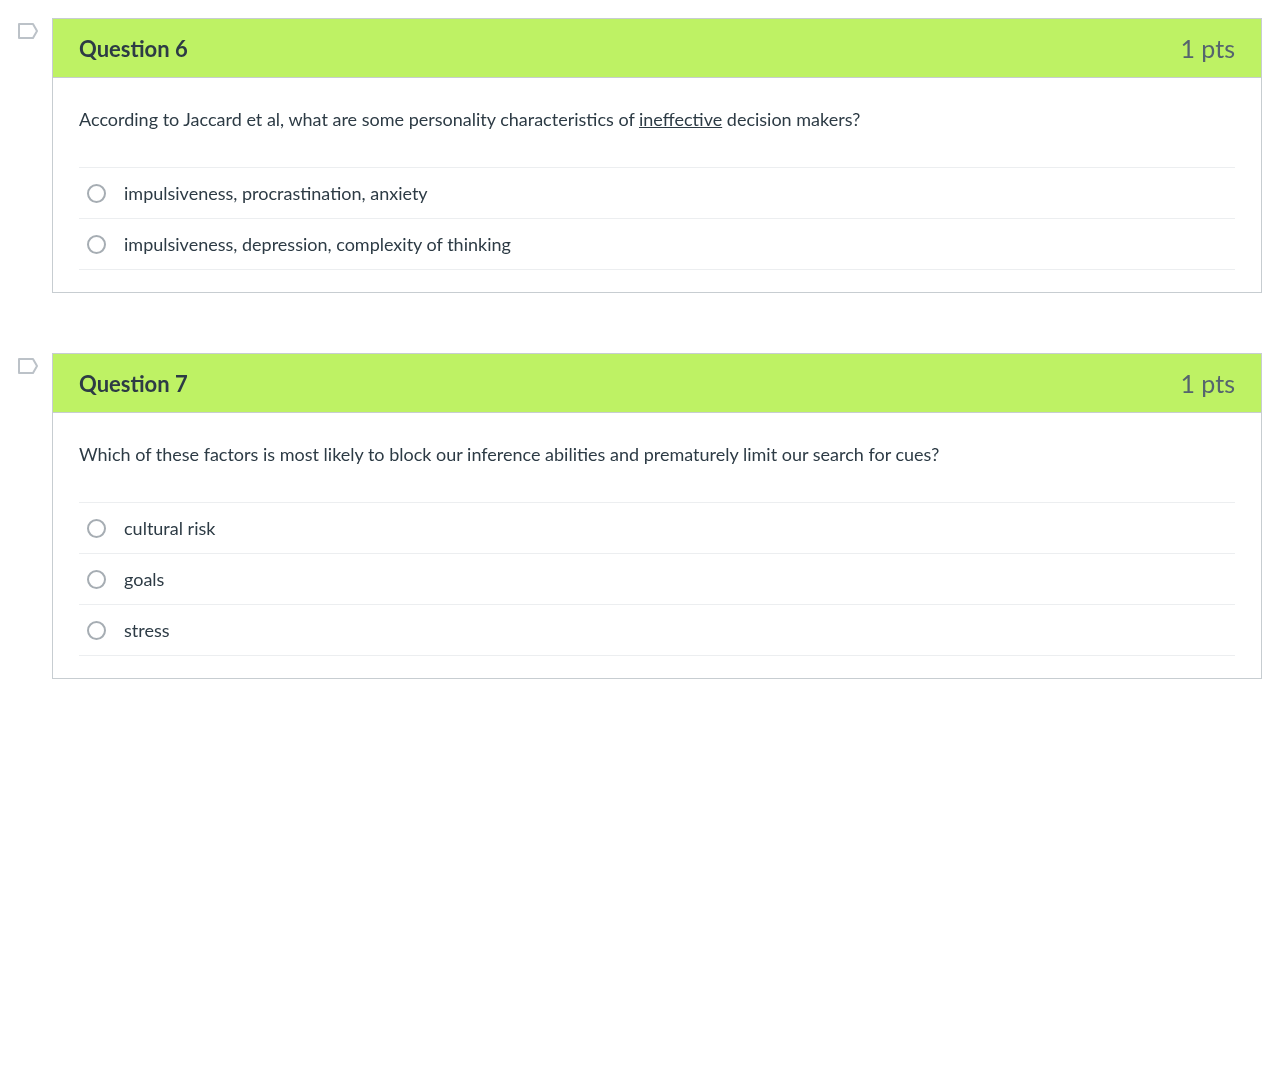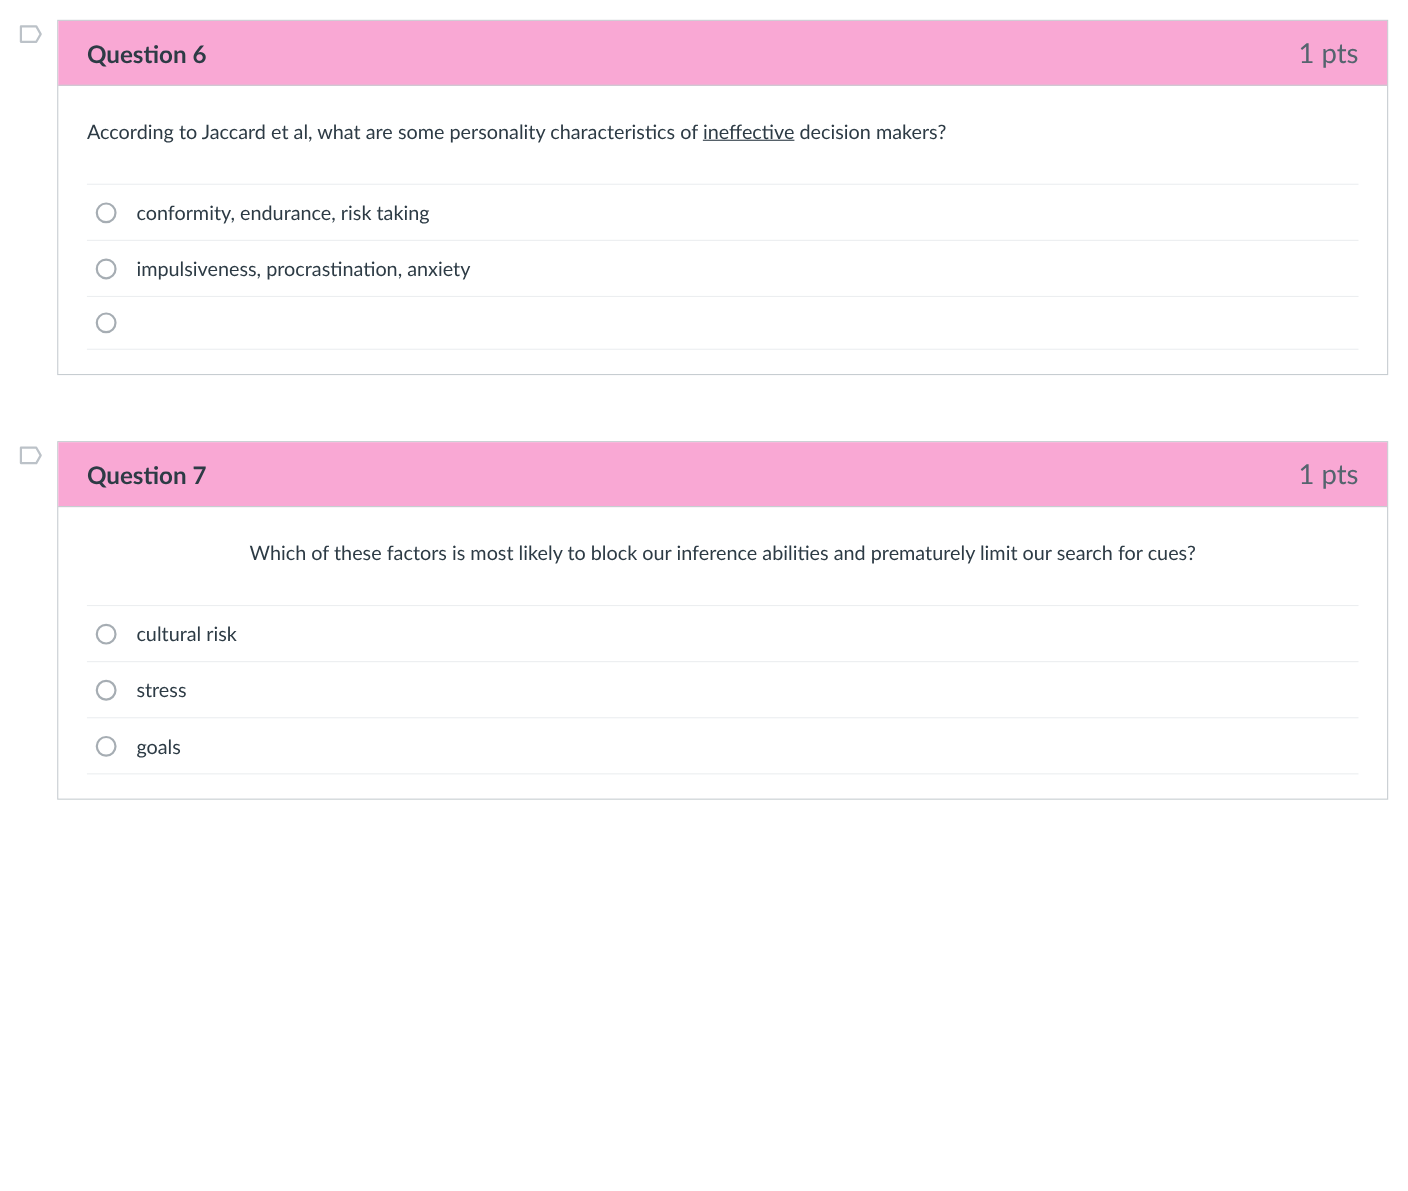--- a/index.html
+++ b/index.html
@@ -36,21 +36,21 @@
   }
   .question-card {
     flex: 1 1 auto;
     border: 1px solid #c7cdd1;
     background: #ffffff;
   }
   .question-header {
     display: flex;
     justify-content: space-between;
     align-items: center;
-    background: #f9a8d4;
+    background: #bef264;
     border-bottom: 1px solid #c7cdd1;
     padding: 14px 26px;
   }
   .question-title {
     font-weight: 700;
     font-size: 22px;
     color: #2d3b45;
   }
   .question-pts {
     font-size: 25px;
@@ -106,35 +106,32 @@
       <span class="question-title">Question 6</span>
       <span class="question-pts">1 pts</span>
     </div>
     <div class="question-body">
       <p class="question-text">
         <span>According to Jaccard et al,  what are some personality characteristics of </span><span class="underline">ineffective</span><span> decision makers?</span>
       </p>
       <div class="options">
         <div class="option">
           <span class="radio"></span>
-          <span class="option-label">conformity, endurance, risk taking</span>
-        </div>
-        <div class="option">
-          <span class="radio"></span>
           <span class="option-label">impulsiveness, procrastination, anxiety</span>
         </div>
         <div class="option">
           <span class="radio"></span>
+          <span class="option-label">impulsiveness, depression, complexity of thinking</span>
         </div>
       </div>
     </div>
   </div>
 </div>
 
-<div class="row" style="margin-bottom:0;text-align:center;">
+<div class="row" style="margin-bottom:0;">
   <div class="flag-icon">
     <svg viewBox="0 0 24 30">
       <path d="M4 2 L18 2 L22 9 L18 16 L4 16 Z"></path>
     </svg>
   </div>
   <div class="question-card">
     <div class="question-header">
       <span class="question-title">Question 7</span>
       <span class="question-pts">1 pts</span>
     </div>
@@ -142,22 +139,22 @@
       <p class="question-text">
         <span>Which of these factors is most likely to block our inference abilities and prematurely limit our search for cues?</span><span class="underline"></span><span></span>
       </p>
       <div class="options">
         <div class="option">
           <span class="radio"></span>
           <span class="option-label">cultural risk</span>
         </div>
         <div class="option">
           <span class="radio"></span>
-          <span class="option-label">stress</span>
+          <span class="option-label">goals</span>
         </div>
         <div class="option">
           <span class="radio"></span>
-          <span class="option-label">goals</span>
+          <span class="option-label">stress</span>
         </div>
       </div>
     </div>
   </div>
 </div>
 
 </body></html>

